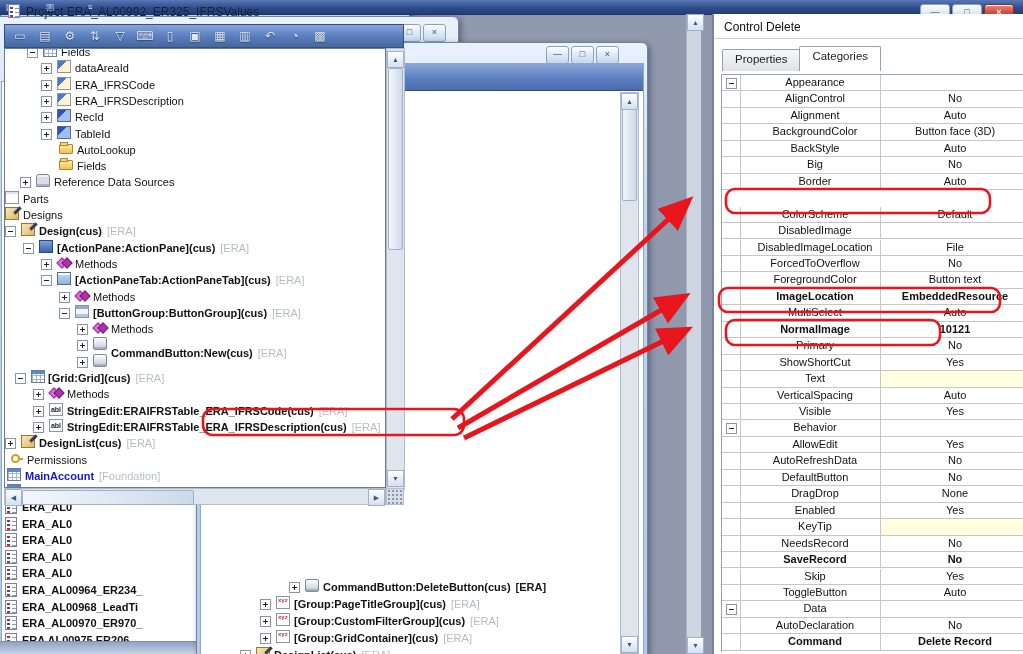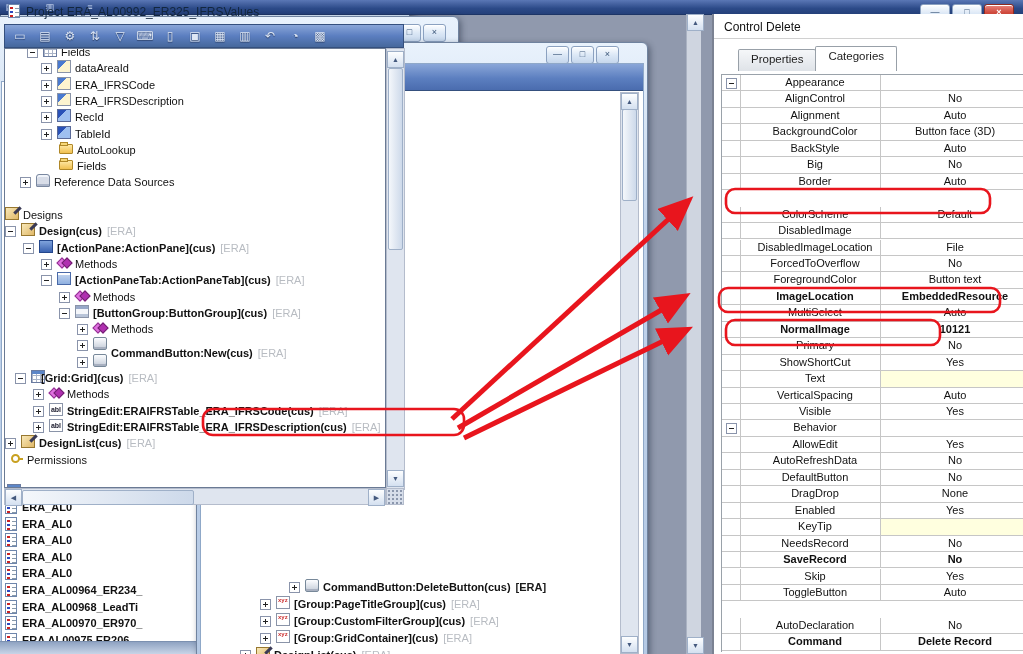--- a/index.html
+++ b/index.html
@@ -102,21 +102,21 @@
   #fwgrip{position:absolute;left:386px;top:488px;width:18px;height:17px;background:#d7deea;
     background-image:radial-gradient(#8b97ad 1px,transparent 1px);background-size:4px 4px;border:1px solid #b4bccc;box-sizing:border-box;}
 
   
   #mdiscroll{position:absolute;left:686px;top:14px;width:14px;height:640px;background:#cfd5e0;border-left:1px solid #aab2c2;}
 
   
   #panel{position:absolute;left:712px;top:14px;width:311px;height:640px;background:#fff;border-left:2px solid #7b8292;}
   #pptitle{position:absolute;left:10px;top:6px;font-size:12px;color:#111;}
   #pptitleline{position:absolute;left:0;top:24px;width:311px;height:1px;background:#d0d0d0;}
-  .pp-tabs{position:absolute;left:24px;top:33px;height:24px;display:flex;align-items:flex-end;}
+  .pp-tabs{position:absolute;left:8px;top:33px;height:24px;display:flex;align-items:flex-end;}
   .tab{font-size:11.5px;color:#222;padding:3px 12px 4px;border:1px solid #98a0a8;border-bottom:none;
     background:linear-gradient(#f5f7f9,#dfe3e8);border-radius:2px 2px 0 0;margin-right:-1px;height:14px;}
   .tab.active{background:#fff;height:17px;position:relative;z-index:2;box-shadow:0 1px 0 #fff;}
   #ppgrid{position:absolute;left:7px;top:60px;width:303px;height:578px;border-top:1px solid #9aa2aa;border-left:1px solid #9aa2aa;box-sizing:border-box;}
   .prow{position:absolute;left:0;width:302px;height:16.45px;border-bottom:1px solid #c6c6c6;box-sizing:border-box;font-size:11px;text-align:center;}
   .pname{position:absolute;left:18px;width:140px;top:0;bottom:0;padding:1px 0 0 4px;border-left:1px solid #c6c6c6;color:#111;overflow:hidden;white-space:nowrap;}
   .pval{position:absolute;left:158px;right:0;top:0;bottom:0;padding:1px 0 0 5px;border-left:1px solid #c6c6c6;color:#111;overflow:hidden;white-space:nowrap;}
   .pbold{font-weight:bold;}
   .pyellow{background:#ffffdf;}
   .pcatbox{position:absolute;left:4px;top:3px;width:9px;height:9px;background:#fff;border:1px solid #8a94ab;}
@@ -560,20 +560,24 @@
           <span class="tlabel" style="left: 72px;"><span class="">Fields</span></span>
         </div>
         <div class="trow" style="top: 125.4px;">
           <span class="exp" style="left: 15px;">
             <i></i>
             <b></b>
           </span>
           <span class="ic ic-refds" style="left: 31px;"></span>
           <span class="tlabel" style="left: 49px;"><span class="">Reference Data Sources</span></span>
         </div>
+        <div class="trow" style="top: 141.7px;">
+          <span class="ic ic-parts" style="left: 0px;"></span>
+          <span class="tlabel" style="left: 18px;"><span class="">Parts</span></span>
+        </div>
         <div class="trow" style="top: 158px;">
           <span class="ic ic-design" style="left: 0px;">
             <i></i>
           </span>
           <span class="tlabel" style="left: 18px;"><span class="">Designs</span></span>
         </div>
         <div class="trow" style="top: 174.3px;">
           <span class="exp" style="left: 0px;">
             <i></i>
           </span>
@@ -649,21 +653,21 @@
             <i></i>
             <b></b>
           </span>
           <span class="ic ic-cmdbtn" style="left: 88px;"></span>
         </div>
         <div class="trow" style="top: 321px;">
           <span class="exp" style="left: 10px;">
             <i></i>
           </span>
           <span class="ic ic-grid" style="left: 26px;"></span>
-          <span class="tlabel" style="left: 36px;"><span class="tbold ">[Grid:Grid](cus)</span><span class="ttag">[ERA]</span></span>
+          <span class="tlabel" style="left: 43px;"><span class="tbold ">[Grid:Grid](cus)</span><span class="ttag">[ERA]</span></span>
         </div>
         <div class="trow" style="top: 337.3px;">
           <span class="exp" style="left: 28px;">
             <i></i>
             <b></b>
           </span>
           <span class="ic ic-methods" style="left: 44px;">
             <i></i>
             <b></b>
           </span>
@@ -694,20 +698,24 @@
             <i></i>
           </span>
           <span class="tlabel" style="left: 34px;"><span class="tbold ">DesignList(cus)</span><span class="ttag">[ERA]</span></span>
         </div>
         <div class="trow" style="top: 402.5px;">
           <span class="ic ic-key" style="left: 4px;">
             <i></i>
             <b></b>
           </span>
           <span class="tlabel" style="left: 22px;"><span class="">Permissions</span></span>
+        </div>
+        <div class="trow" style="top: 418.8px;">
+          <span class="ic ic-table" style="left: 2px;"></span>
+          <span class="tlabel" style="left: 20px;"><span class="tbold tblue">MainAccount</span><span class="ttag">[Foundation]</span></span>
         </div>
         <div class="trow" style="top: 435.1px;">
           <span class="ic ic-table" style="left: 2px;"></span>
           <span class="tlabel" style="left: 20px;"><span class=""></span></span>
         </div>
       </div>
     <div class="vscroll" id="fwvscroll" style="position: absolute; left: 386px; top: 48px; height: 440px;">
       <span class="sarrow" style="top:2px;">▲</span>
       <span class="sthumb" style="top:19px;height:180px;"></span>
       <span class="sarrow" style="bottom:2px;top:auto;">▼</span>
@@ -850,20 +858,27 @@
           <div class="pname pbold">SaveRecord</div>
           <div class="pval pbold">No</div>
         </div>
         <div class="prow" style="top: 493.5px;">
           <div class="pname">Skip</div>
           <div class="pval">Yes</div>
         </div>
         <div class="prow" style="top: 509.95px;">
           <div class="pname">ToggleButton</div>
           <div class="pval">Auto</div>
+        </div>
+        <div class="prow" style="top: 526.4px;">
+          <span class="pcatbox">
+            <i></i>
+          </span>
+          <div class="pname">Data</div>
+          <div class="pval"></div>
         </div>
         <div class="prow" style="top: 542.85px;">
           <div class="pname">AutoDeclaration</div>
           <div class="pval">No</div>
         </div>
         <div class="prow" style="top: 559.3px;">
           <div class="pname pbold">Command</div>
           <div class="pval pbold">Delete Record</div>
         </div>
       </div>

